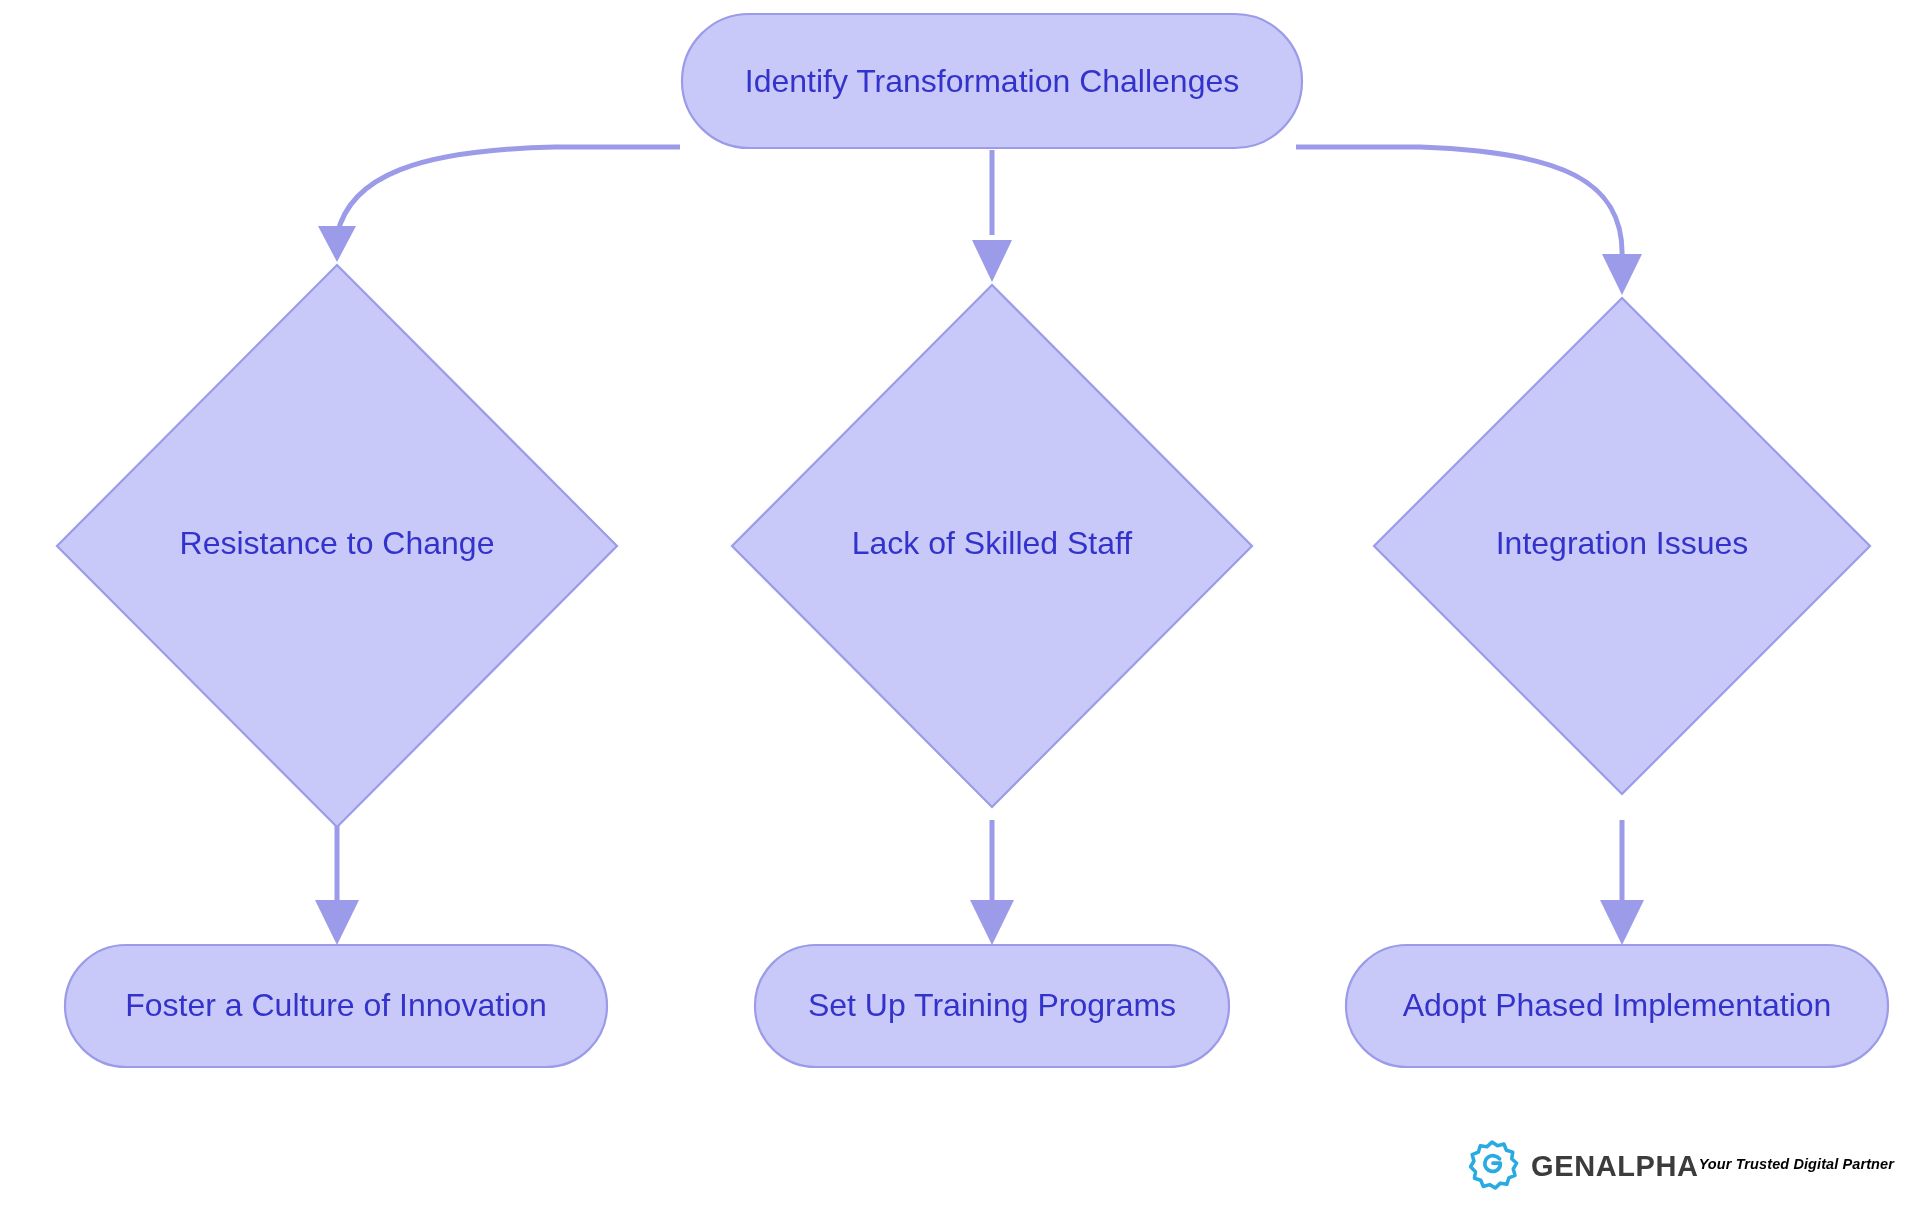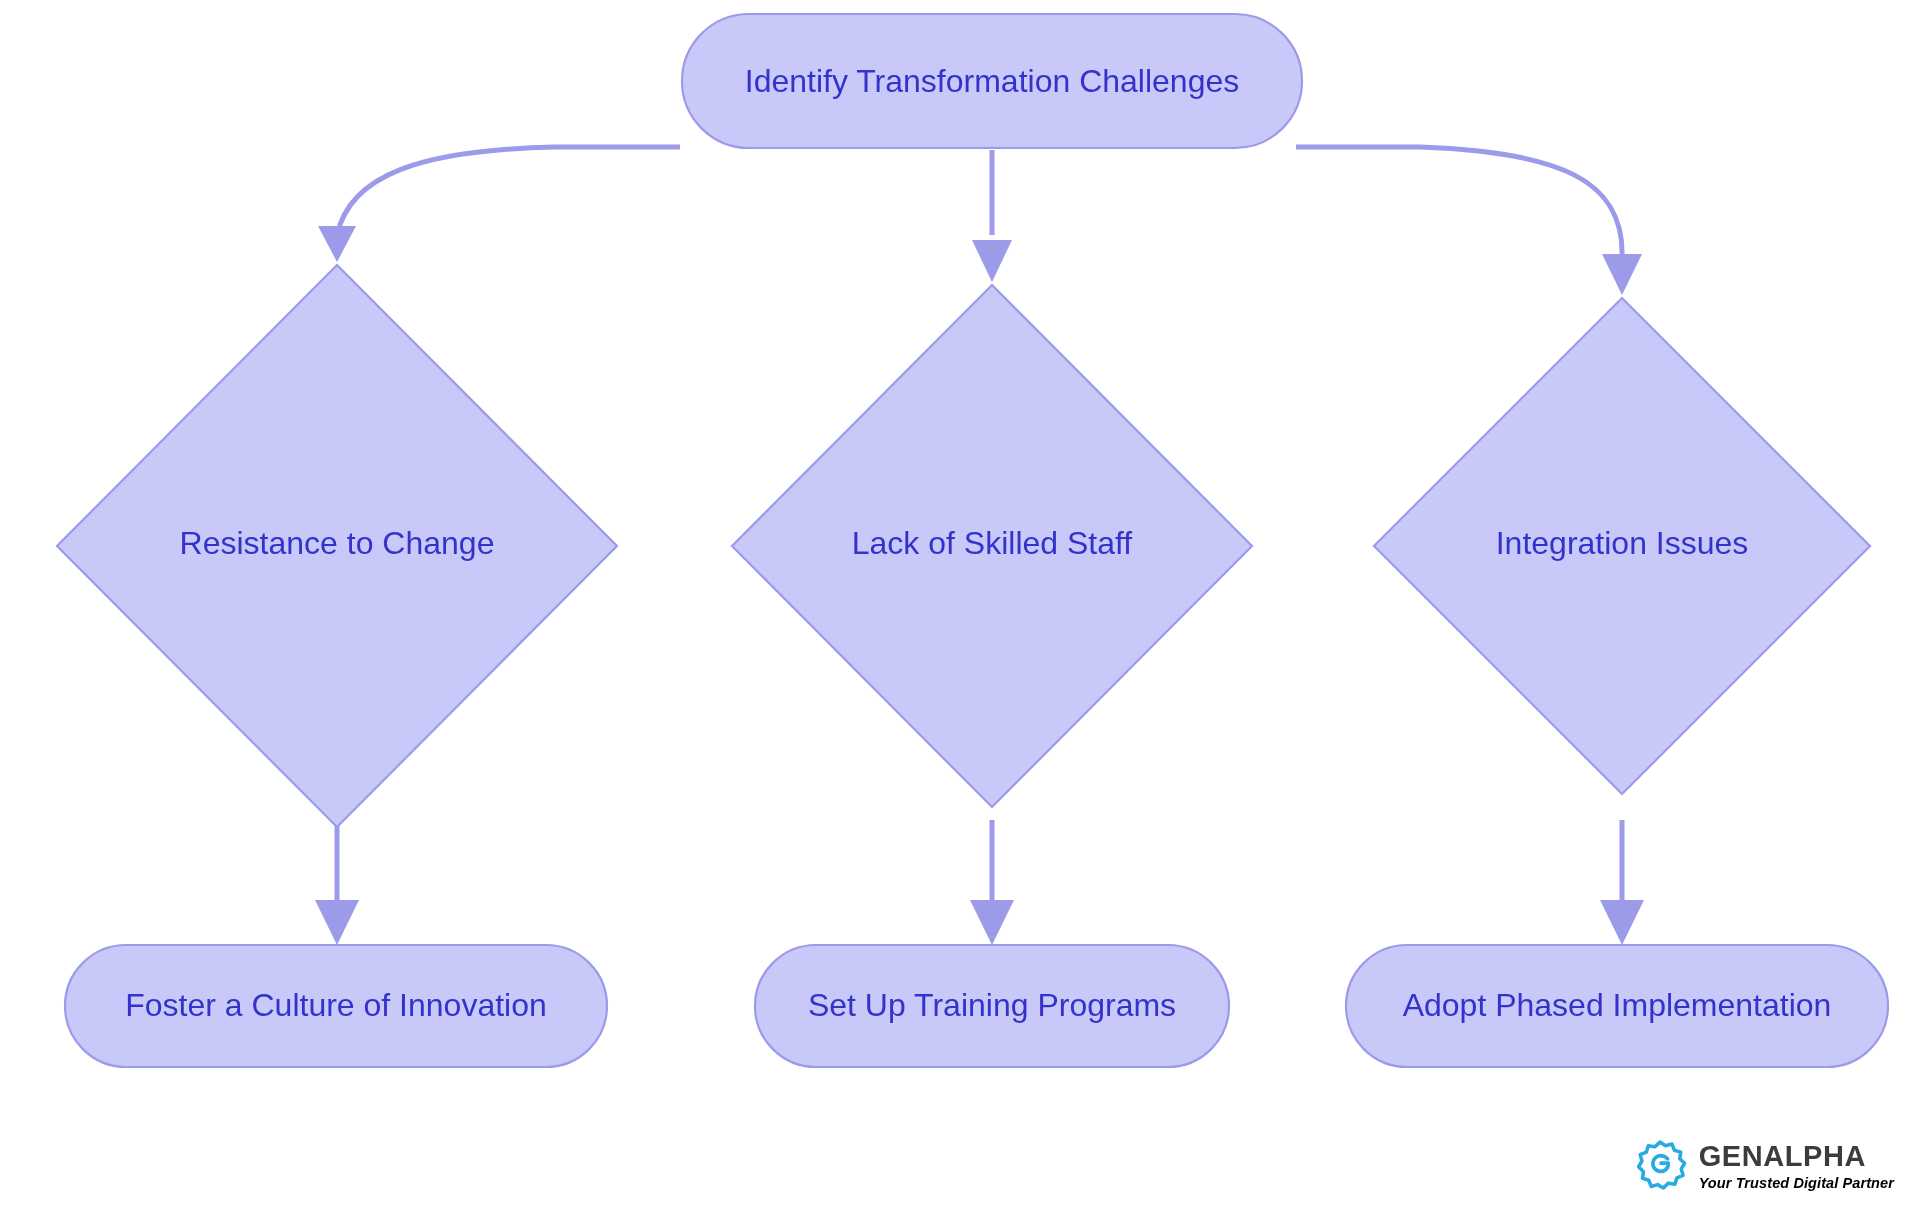--- a/index.html
+++ b/index.html
@@ -59,21 +59,21 @@
     align-items: center;
     gap: 12px;
   }
   #brand-logo .mark {
     width: 54px;
     height: 54px;
     flex: 0 0 54px;
   }
   #brand-logo .wordmark {
     display: flex;
-    flex-direction: column;
+    flex-direction: row;
     align-items: flex-start;
     line-height: 1;
   }
   #brand-logo .brand-name {
     font-family: "Liberation Sans", sans-serif;
     font-size: 29px;
     font-weight: bold;
     letter-spacing: 0.6px;
     color: #3c3c3c;
   }

